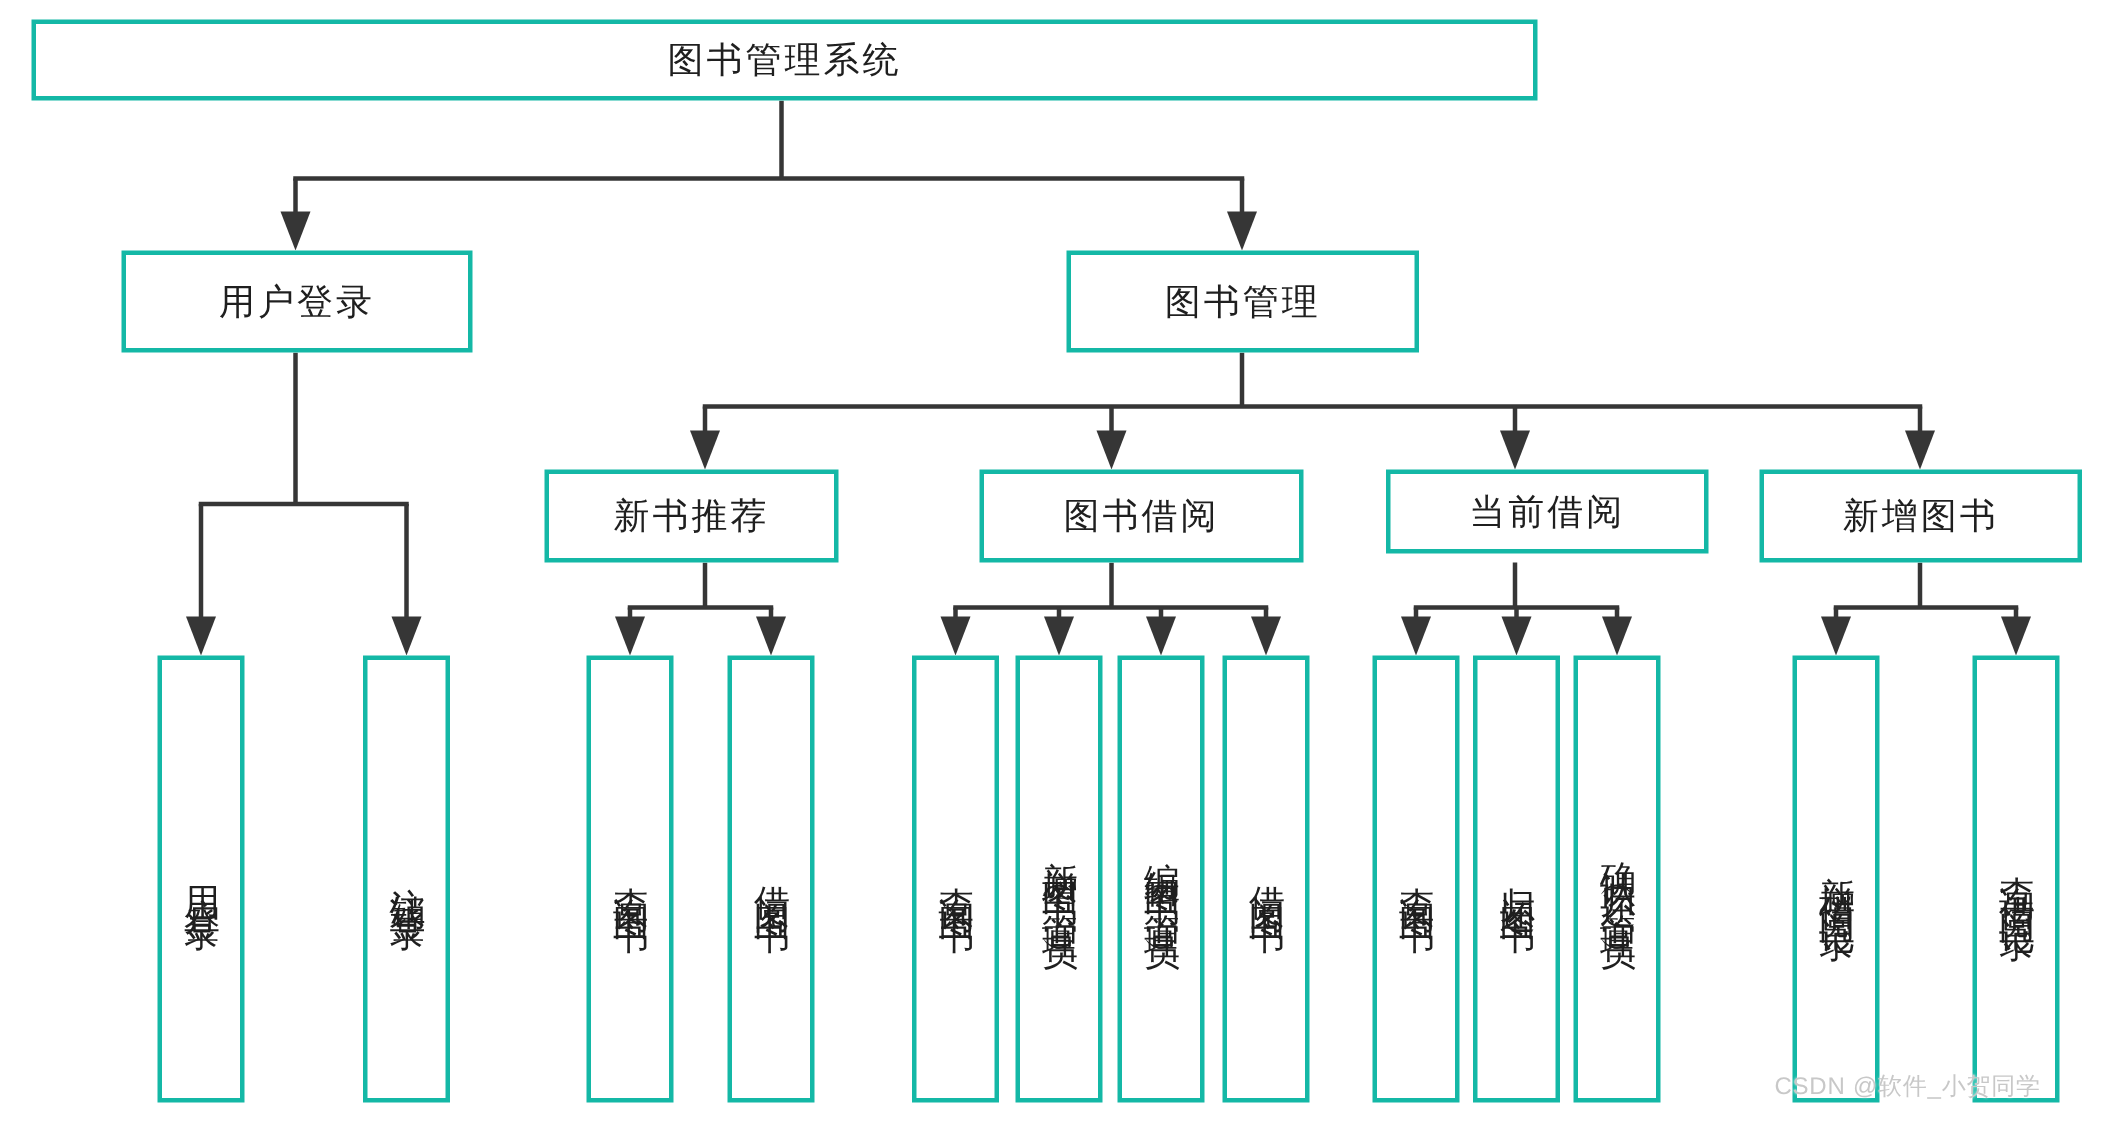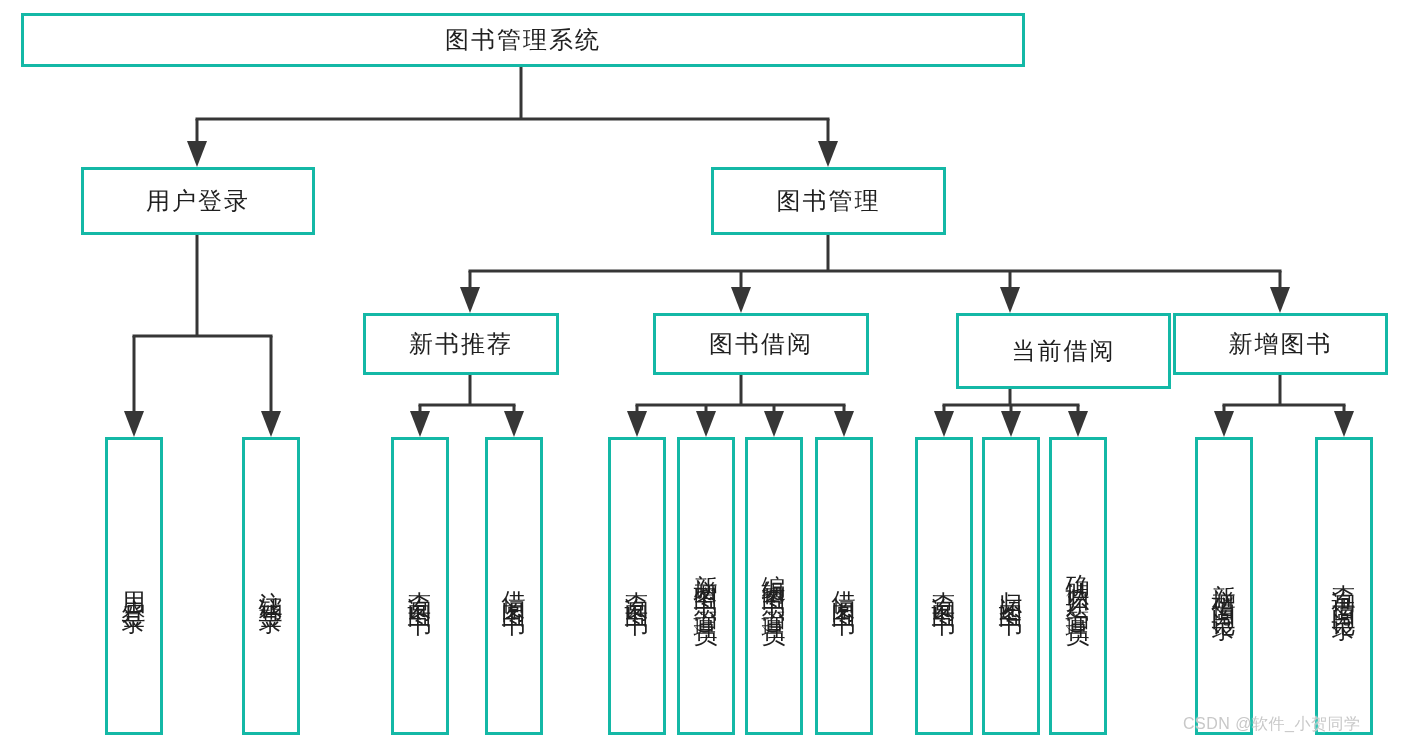--- a/index.html
+++ b/index.html
@@ -46,21 +46,21 @@
     white-space: nowrap;
   }
 
   
   #root            { left: 21px;   top: 13px;  width: 1004px; height: 54px; }
   #user-login      { left: 81px;   top: 167px; width: 234px;  height: 68px; }
   #book-management { left: 711px;  top: 167px; width: 235px;  height: 68px; }
 
   #new-book-recommend { left: 363px;  top: 313px; width: 196px; height: 62px; }
   #book-borrowing     { left: 633px;  top: 313px; width: 216px; height: 62px; margin-left: 20px; }
-  #current-borrowing  { left: 956px;  top: 313px; width: 215px; height: 76px; font-family: Liberation Mono, monospace; }
+  #current-borrowing  { left: 924px;  top: 313px; width: 215px; height: 56px; font-family: Liberation Mono, monospace; }
   #borrow-records     { left: 1173px; top: 313px; width: 215px; height: 62px; }
 
   #leaf-g1-a { left: 105px; }
   #leaf-g1-b { left: 242px; }
   #leaf-g2-a { left: 391px; }
   #leaf-g2-b { left: 485px; }
   #leaf-g3-a { left: 608px; }
   #leaf-g3-b { left: 677px; }
   #leaf-g3-c { left: 745px; }
   #leaf-g3-d { left: 815px; }

